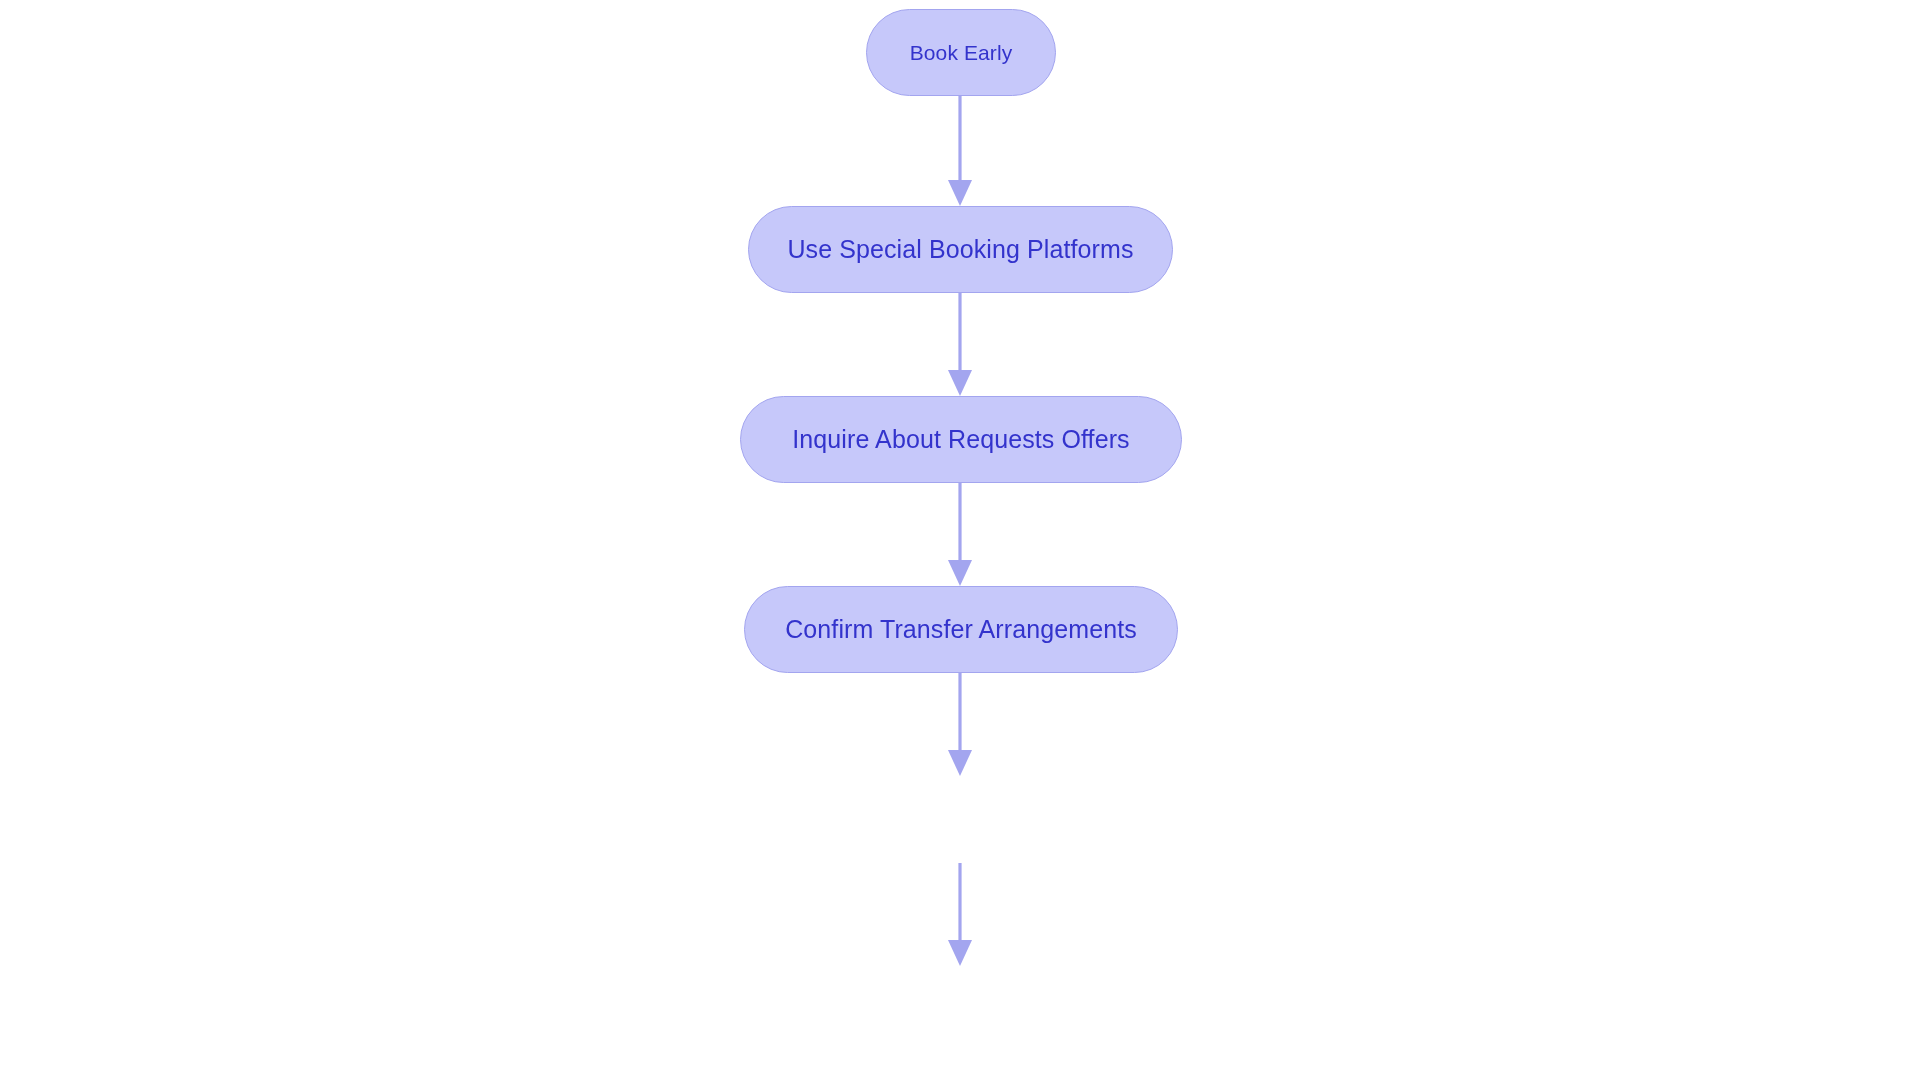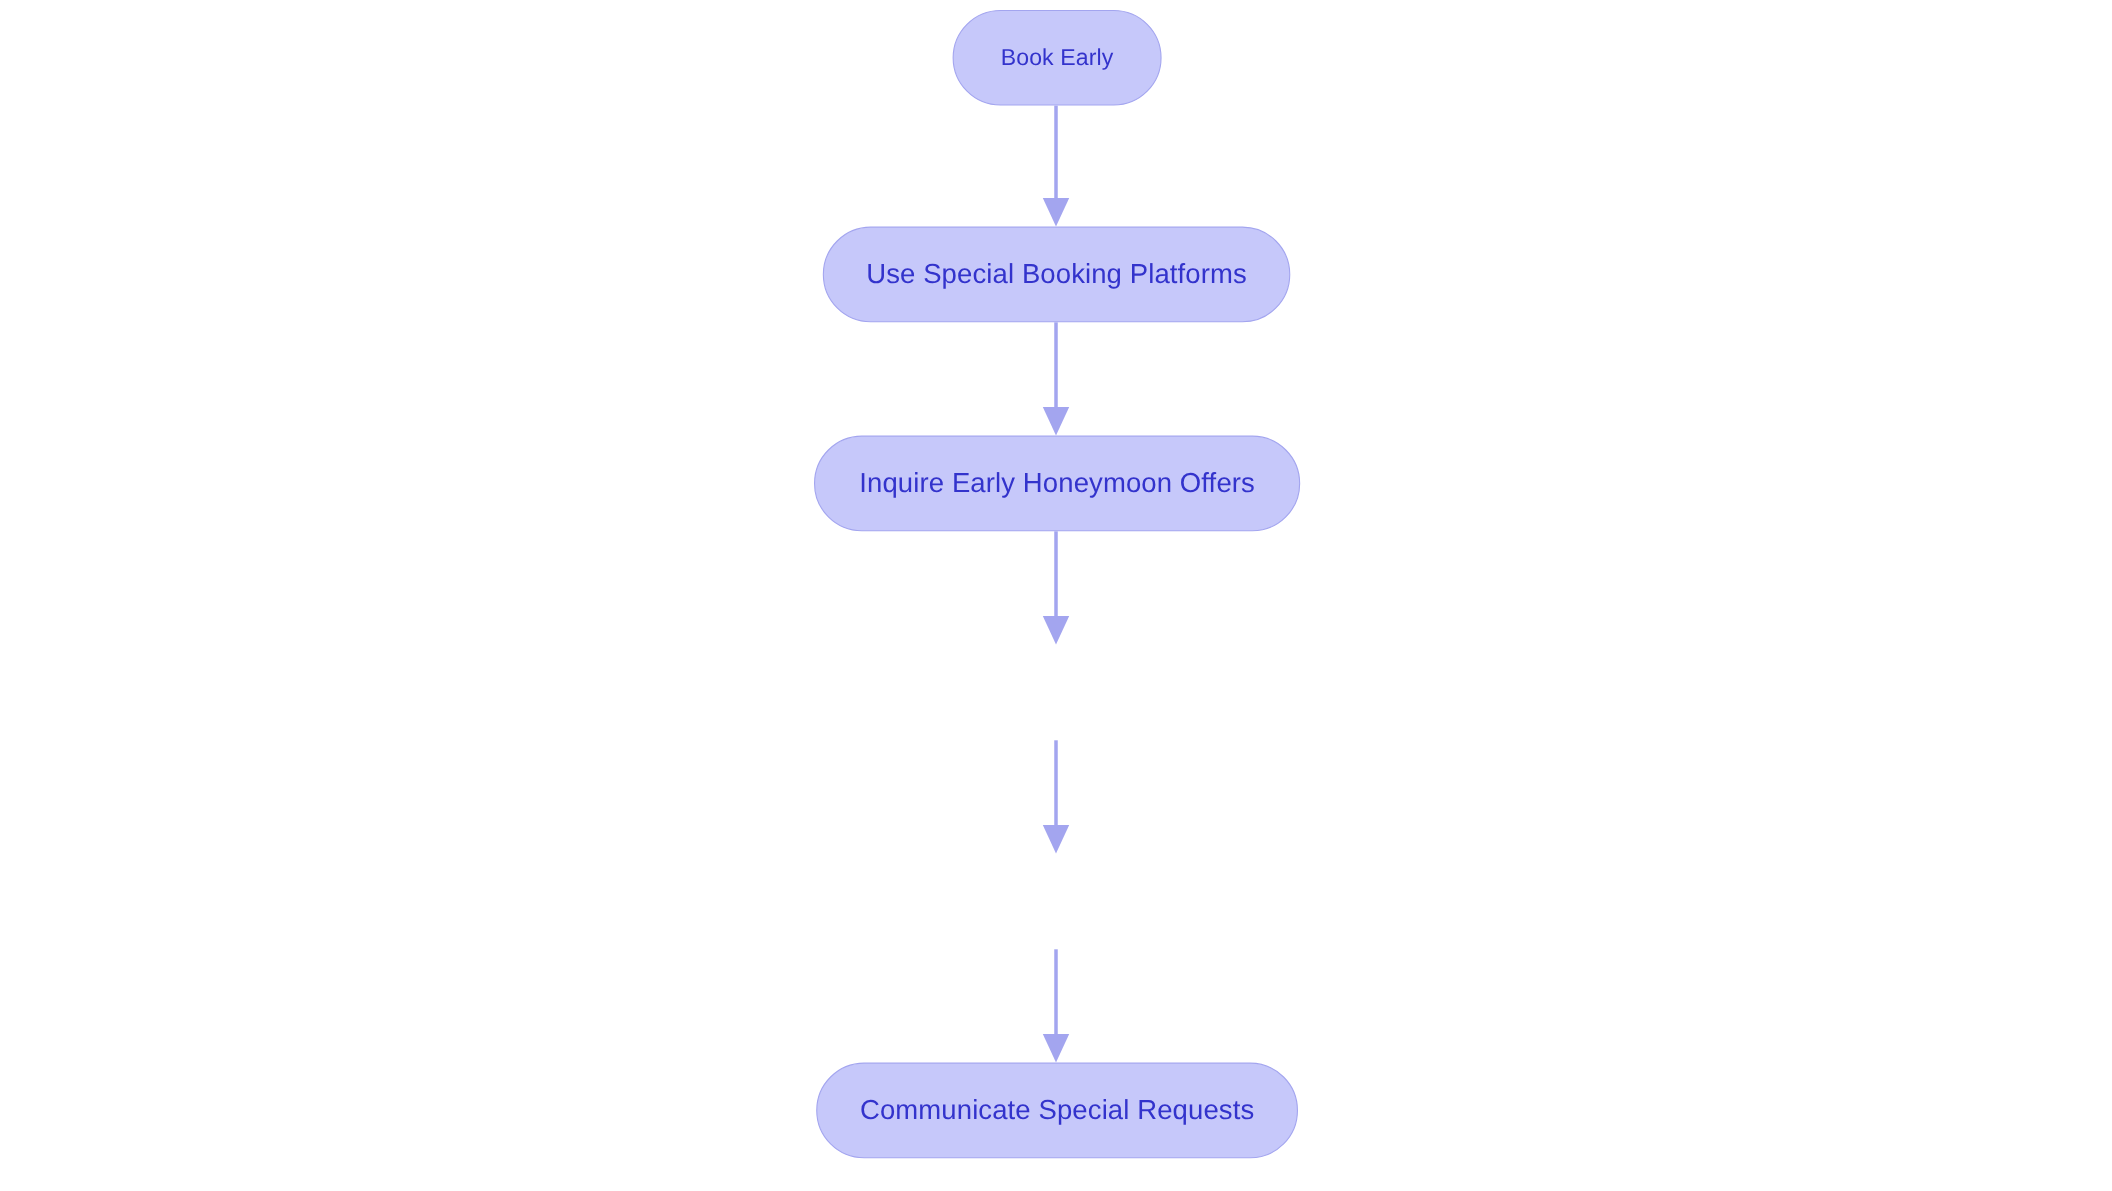--- a/index.html
+++ b/index.html
@@ -86,18 +86,18 @@
         <polygon points="0,77 24,77 12,103" fill="#a3a5ef"></polygon>
       </svg>
     </div>
     <div class="flow-node" style="left: 866px; top: 9px; width: 190px; height: 87px; background: rgb(198, 200, 250); border-color: rgb(163, 165, 239); color: rgb(51, 51, 204); font-size: 21px;">
       <span class="node-label">Book Early</span>
     </div>
     <div class="flow-node" style="left: 748px; top: 206px; width: 425px; height: 87px; background: rgb(198, 200, 250); border-color: rgb(163, 165, 239); color: rgb(51, 51, 204); font-size: 25px;">
       <span class="node-label">Use Special Booking Platforms</span>
     </div>
     <div class="flow-node" style="left: 740px; top: 396px; width: 442px; height: 87px; background: rgb(198, 200, 250); border-color: rgb(163, 165, 239); color: rgb(51, 51, 204); font-size: 25px;">
-      <span class="node-label">Inquire Early Honeymoon Offers</span>
+      <span class="node-label">Inquire About Requests Offers</span>
     </div>
-    <div class="flow-node" style="left: 742px; top: 966px; width: 438px; height: 87px; background: rgb(198, 200, 250); border-color: rgb(163, 165, 239); color: rgb(51, 51, 204); font-size: 25px;">
-      <span class="node-label">Communicate Special Requests</span>
+    <div class="flow-node" style="left: 744px; top: 586px; width: 434px; height: 87px; background: rgb(198, 200, 250); border-color: rgb(163, 165, 239); color: rgb(51, 51, 204); font-size: 25px;">
+      <span class="node-label">Confirm Transfer Arrangements</span>
     </div>
   </div>
 
 </body></html>

